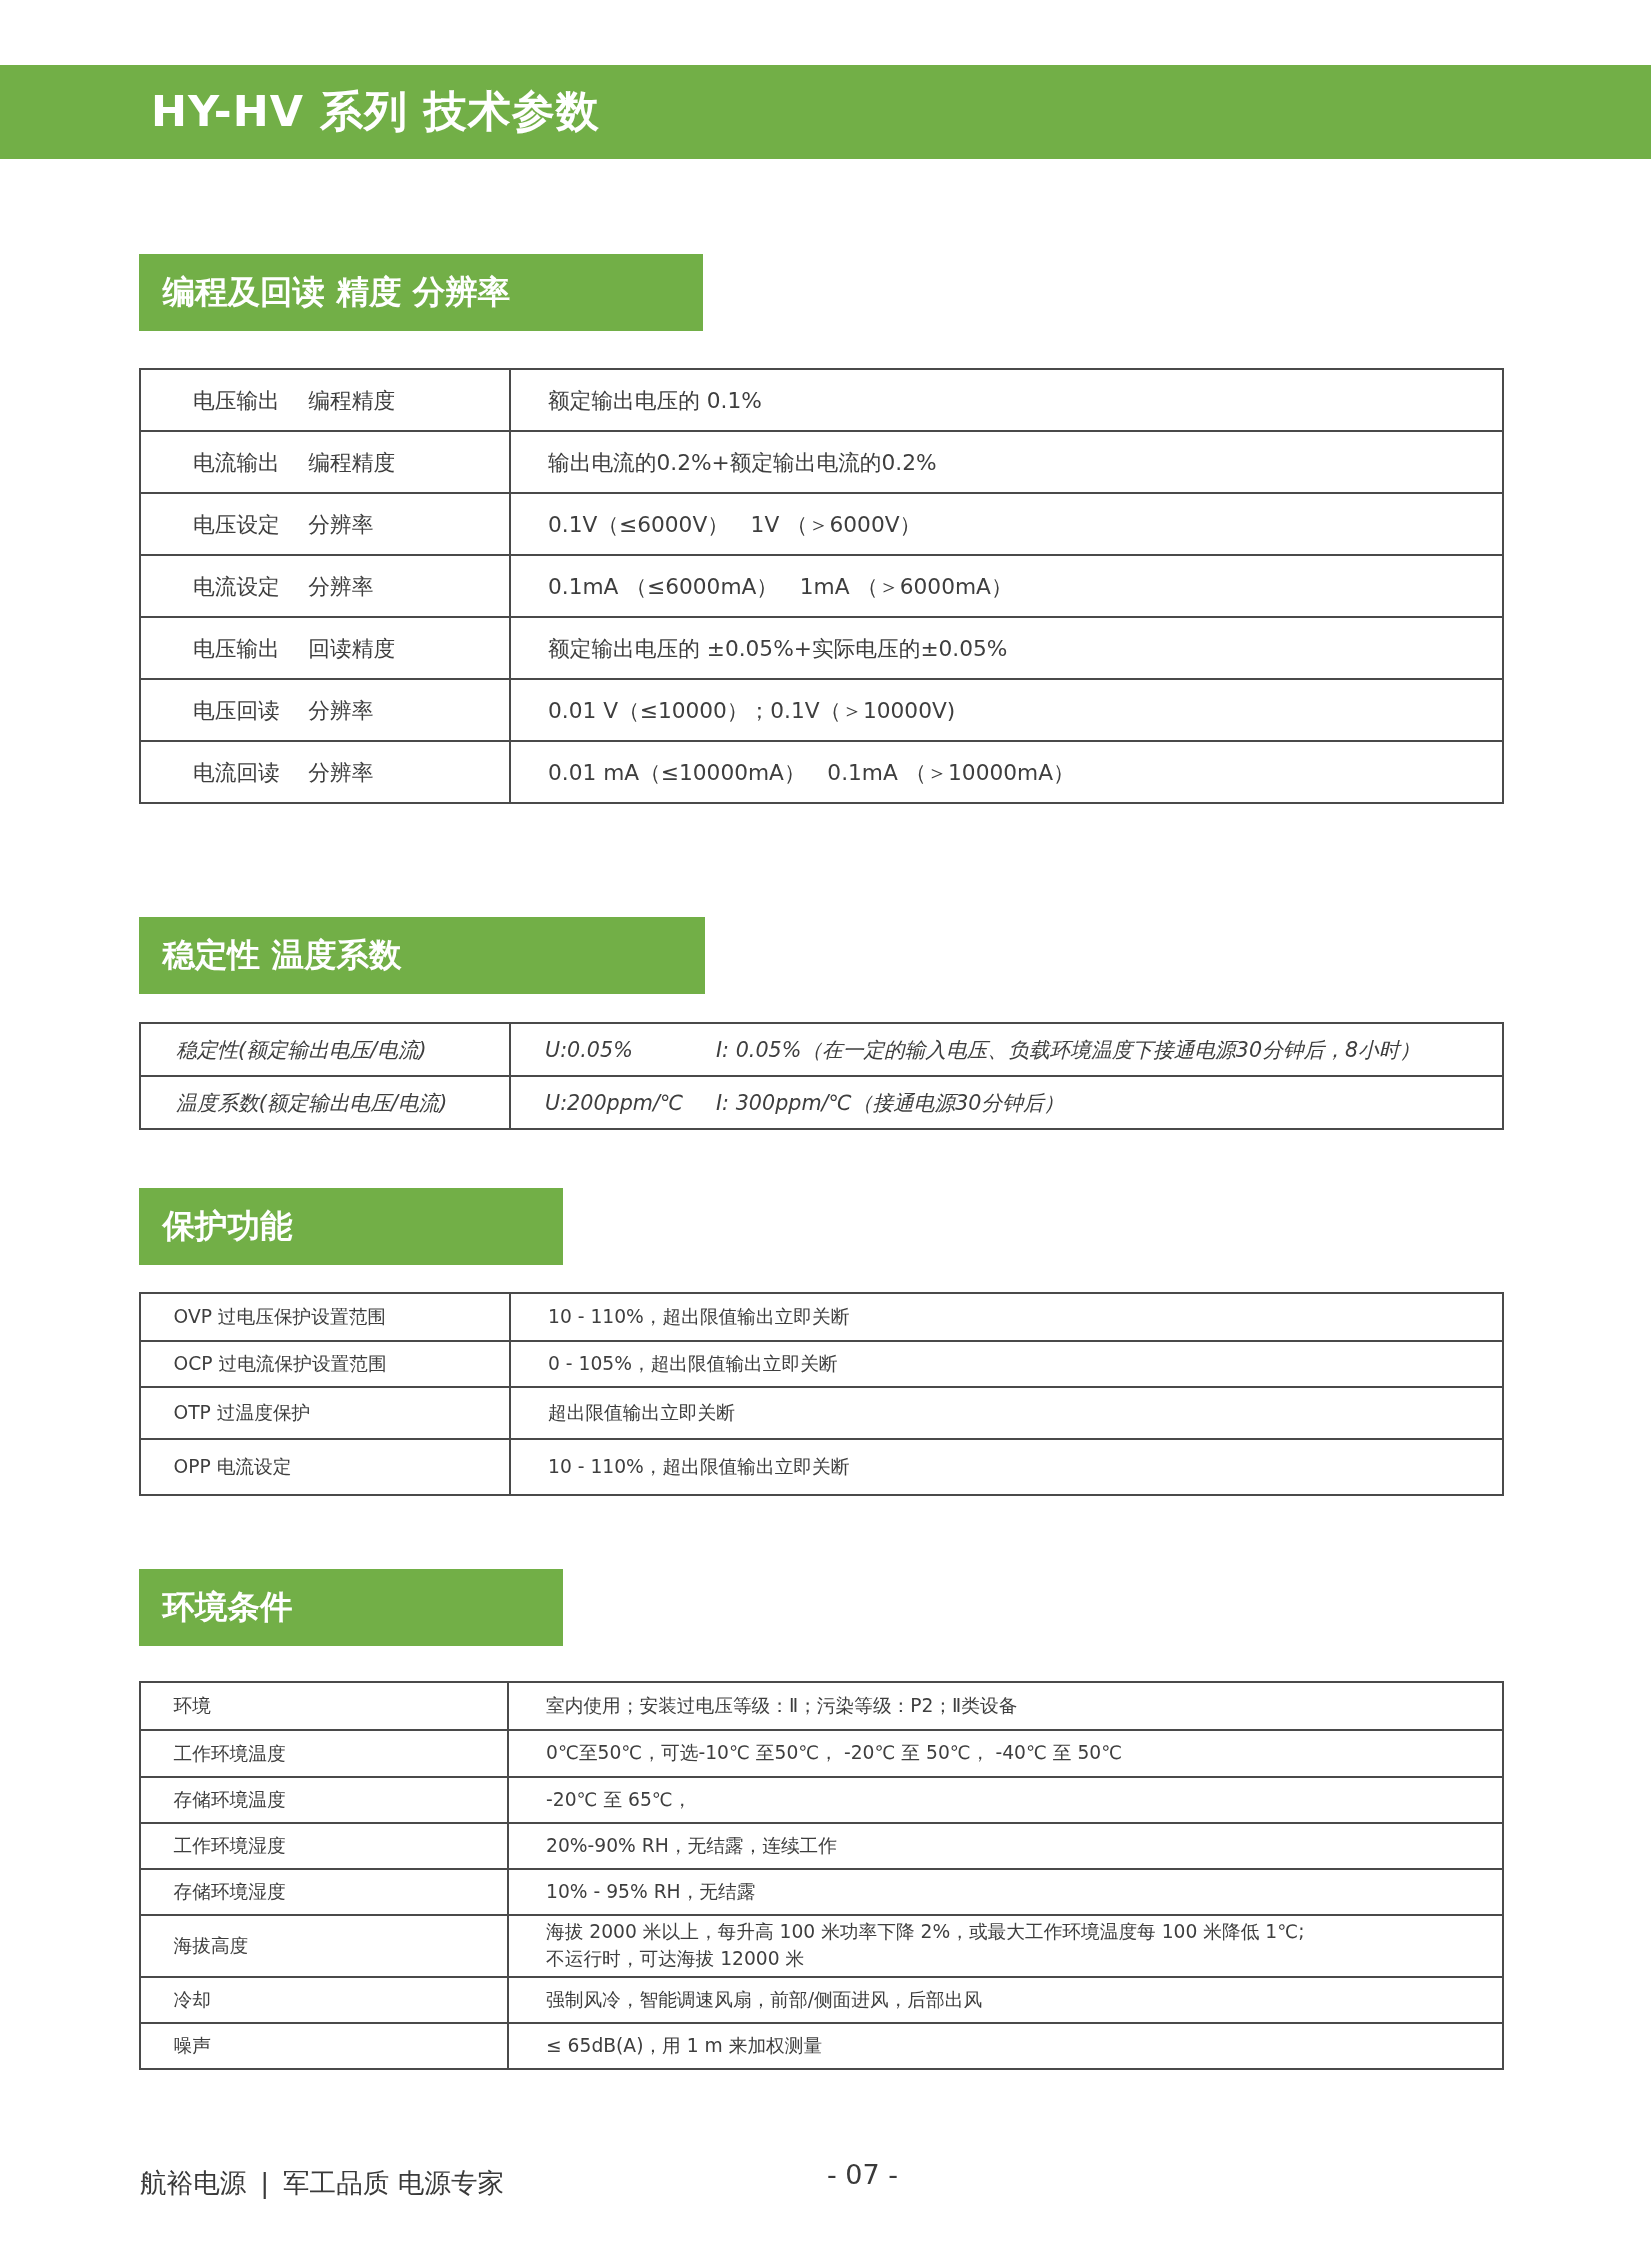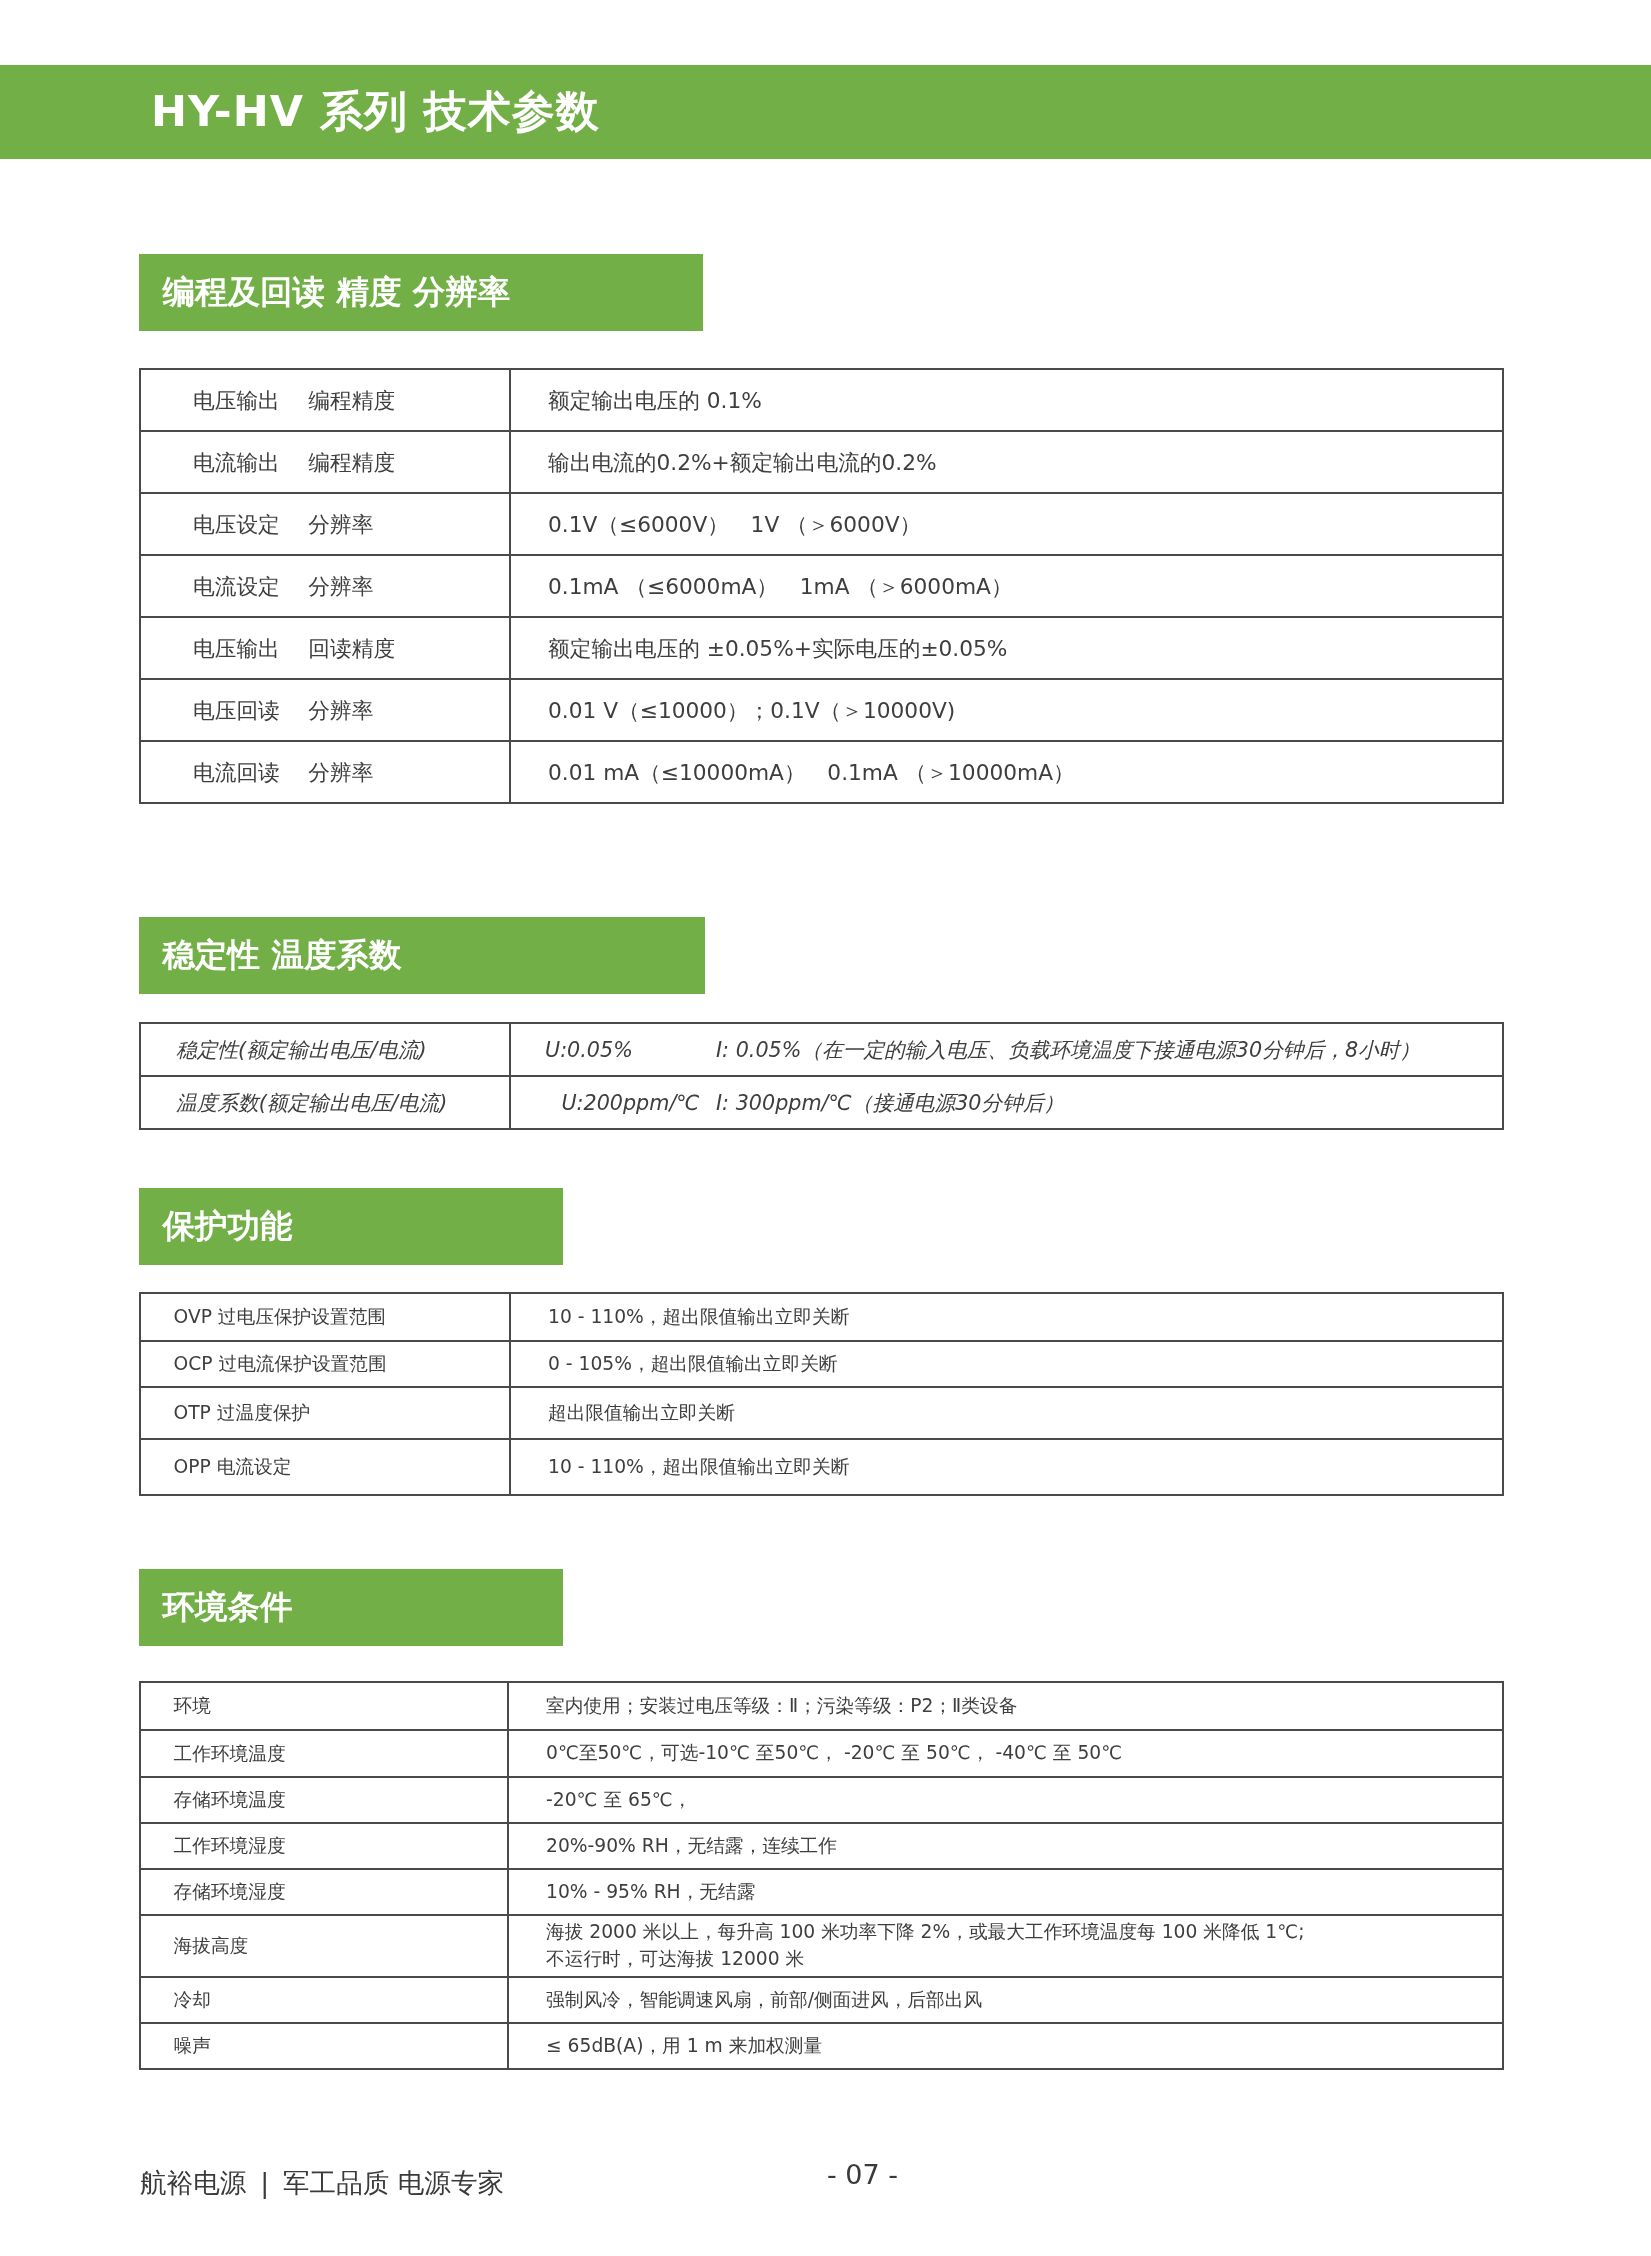--- a/index.html
+++ b/index.html
@@ -115,21 +115,21 @@
   <tbody>
       <tr>
     <td class="k">稳定性(额定输出电压/电流)</td>
     <td class="v">
       <span class="gap" style="width:171px;">U:0.05%</span><span>I:  0.05%（在一定的输入电压、负载环境温度下接通电源30分钟后，8小时）</span>
     </td>
   </tr>
   <tr>
     <td class="k">温度系数(额定输出电压/电流)</td>
     <td class="v">
-      <span class="gap" style="width:171px;text-align:center;">U:200ppm/℃</span><span>I:   300ppm/℃（接通电源30分钟后）</span>
+      <span class="gap" style="width:171px;">U:200ppm/℃</span><span>I:   300ppm/℃（接通电源30分钟后）</span>
     </td>
   </tr>
 </tbody>
   </table>
 
 <div class="section-header" style="top:1188px; width:424px; height:77px;">
   <span>保护功能</span>
 </div>
 <table class="spec t3" style="top:1292px;">
   <colgroup>

